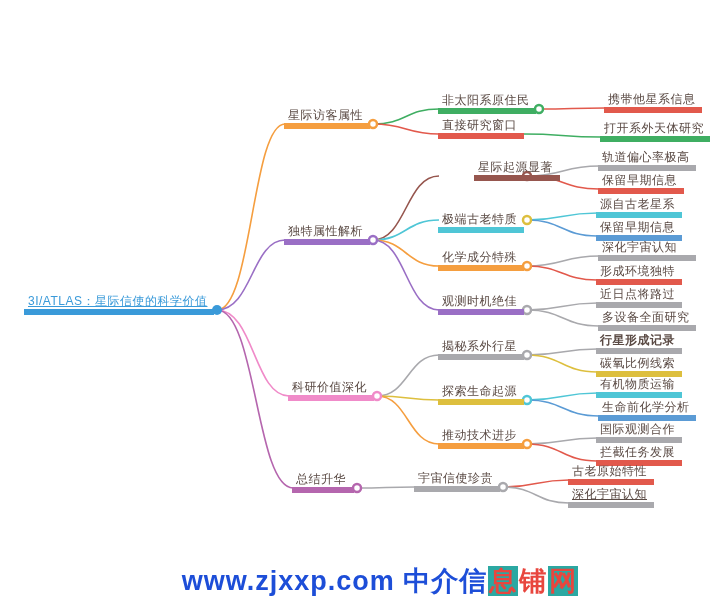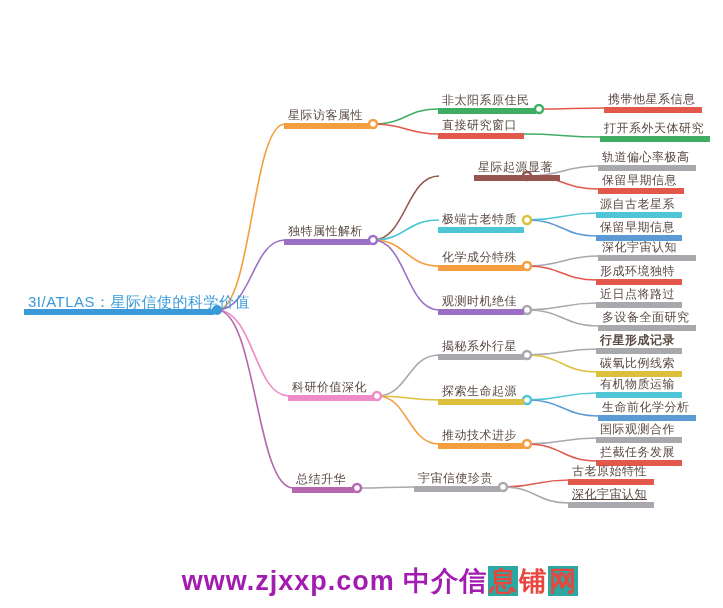--- a/index.html
+++ b/index.html
@@ -10,21 +10,21 @@
   #links{position:absolute;left:0;top:0;width:723px;height:608px;}
   .node{
     position:absolute;
     font-size:12px;line-height:13px;letter-spacing:.5px;
     color:#5a4a44;
     padding:0 4px 1px 4px;
     border-bottom:6px solid #0c4a6e;
     white-space:nowrap;
     cursor:pointer;
   }
-  .root-node{font-size:15px;}
+  .root-node{font-size:12px;text-decoration:underline;}
   .watermark{
     position:absolute;top:563px;left:0;width:100%;
     text-align:center;font-size:27px;font-weight:700;letter-spacing:1px;
     white-space:nowrap;
   }
   .watermark .seg{padding:0 1px;}
 </style>
 </head>
 <body>
 
@@ -117,16 +117,16 @@
   <div class="node" style="left: 438px; top: 429px; width: 78px; border-bottom-color: rgb(245, 158, 63);">推动技术进步</div>
   <div class="node" style="left: 596px; top: 423px; width: 78px; border-bottom-color: rgb(169, 169, 173);">国际观测合作</div>
   <div class="node" style="left: 596px; top: 446px; width: 78px; border-bottom-color: rgb(226, 89, 76);">拦截任务发展</div>
 
   <div class="node" style="left: 292px; top: 473px; width: 54px; border-bottom-color: rgb(181, 102, 174);">总结升华</div>
   <div class="node" style="left: 414px; top: 472px; width: 78px; border-bottom-color: rgb(169, 169, 173);">宇宙信使珍贵</div>
   <div class="node" style="left: 568px; top: 465px; width: 78px; border-bottom-color: rgb(226, 89, 76);">古老原始特性</div>
   <div class="node" style="left: 568px; top: 488px; width: 78px; border-bottom-color: rgb(169, 169, 173); text-decoration: underline;">深化宇宙认知</div>
 
   <div class="watermark">
-    <span class="seg" style="color: #a21caf; margin-left: 36px;">www.zjxxp.com 中介信</span><span class="seg hl" style="color: rgb(232, 70, 62); background-color: rgb(43, 168, 162);">息</span><span class="seg" style="color: rgb(232, 70, 62);">铺</span><span class="seg hl" style="color: rgb(232, 70, 62); background-color: rgb(43, 168, 162);">网</span>
+    <span class="seg" style="color: #1d4ed8; margin-left: 36px;">www.zjxxp.com 中介信</span><span class="seg hl" style="color: rgb(232, 70, 62); background-color: rgb(43, 168, 162);">息</span><span class="seg" style="color: rgb(232, 70, 62);">铺</span><span class="seg hl" style="color: rgb(232, 70, 62); background-color: rgb(43, 168, 162);">网</span>
   </div>
 
 </div>
 
 </body></html>

